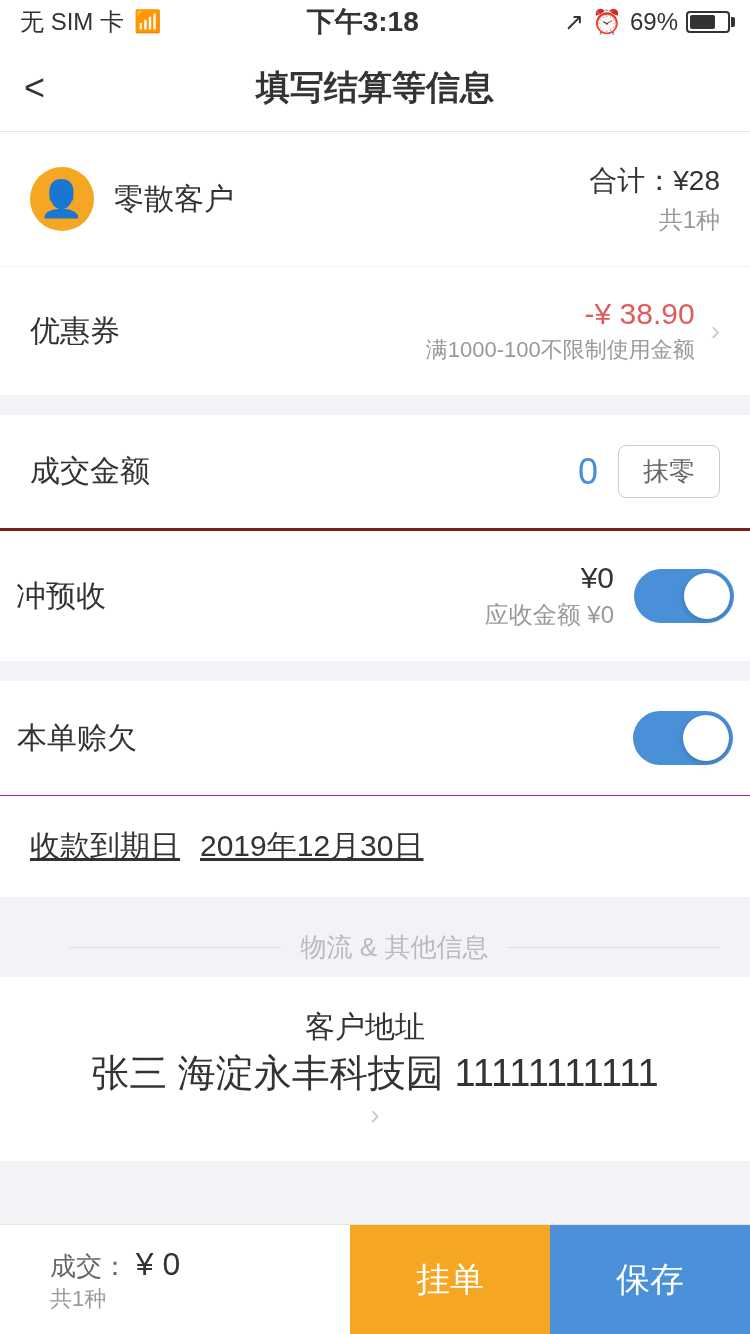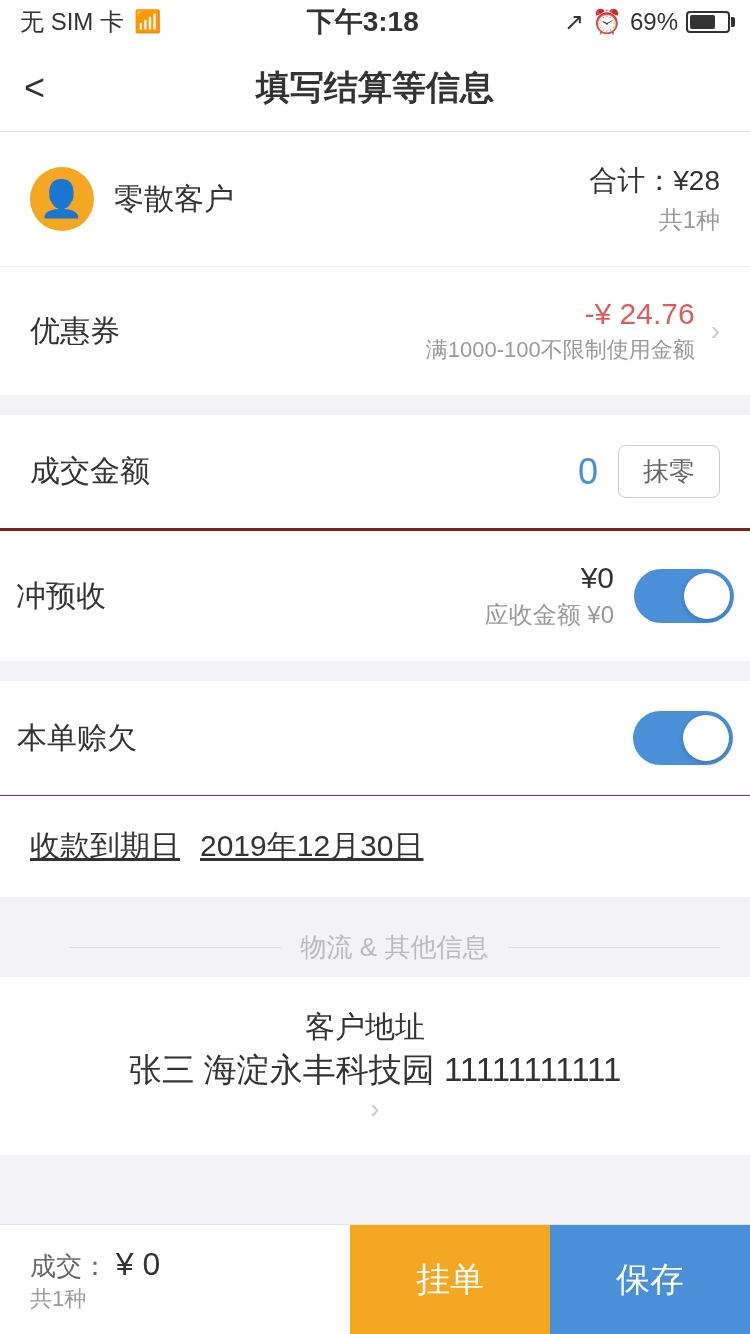--- a/index.html
+++ b/index.html
@@ -324,40 +324,41 @@
       justify-content: space-between;
       flex-direction: column;
     }
     .address-label {
       font-size: 30px;
       color: #333;
       flex-shrink: 0;
       margin-right: 20px;
     }
     .address-value {
-      font-size: 33px;
+      font-size: 38px;
       color: #333;
       flex: 1;
     }
 
     
     .bottom-bar {
       position: fixed;
       bottom: 0;
       left: 0;
       width: 750px;
       height: 110px;
       background: #fff;
       display: flex;
       align-items: center;
       border-top: 1px solid #e5e5e5;
     }
     .bottom-summary {
       flex: 1;
       padding: 0 30px;
+      margin-left: 20px;
     }
     .bottom-deal-label {
       font-size: 26px;
       color: #666;
     }
     .bottom-deal-amount {
       font-size: 32px;
       color: #333;
       font-weight: 500;
     }
@@ -429,21 +430,21 @@
       <div class="customer-right">
         <div class="total-amount">合计：¥28</div>
         <div class="total-count">共1种</div>
       </div>
     </div>
 
     <div class="row-item">
       <span class="row-label">优惠券</span>
       <div class="row-right">
         <div class="row-value-text">
-          <div class="discount-amount">-¥ 24.76</div>
+          <div class="discount-amount">-¥ 38.90</div>
           <div class="discount-desc">满1000-100不限制使用金额</div>
         </div>
         <span class="chevron-right">›</span>
       </div>
     </div>
   </div>
 
   <div class="card">
     <div class="deal-amount-section">
       <div class="deal-amount-row">

